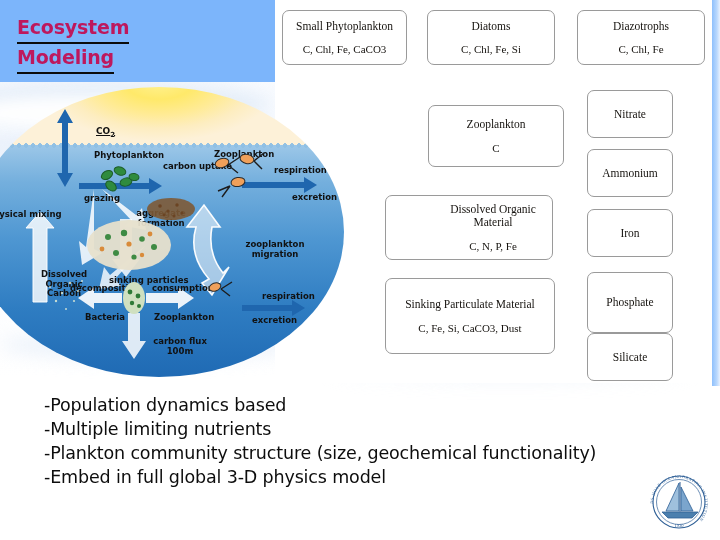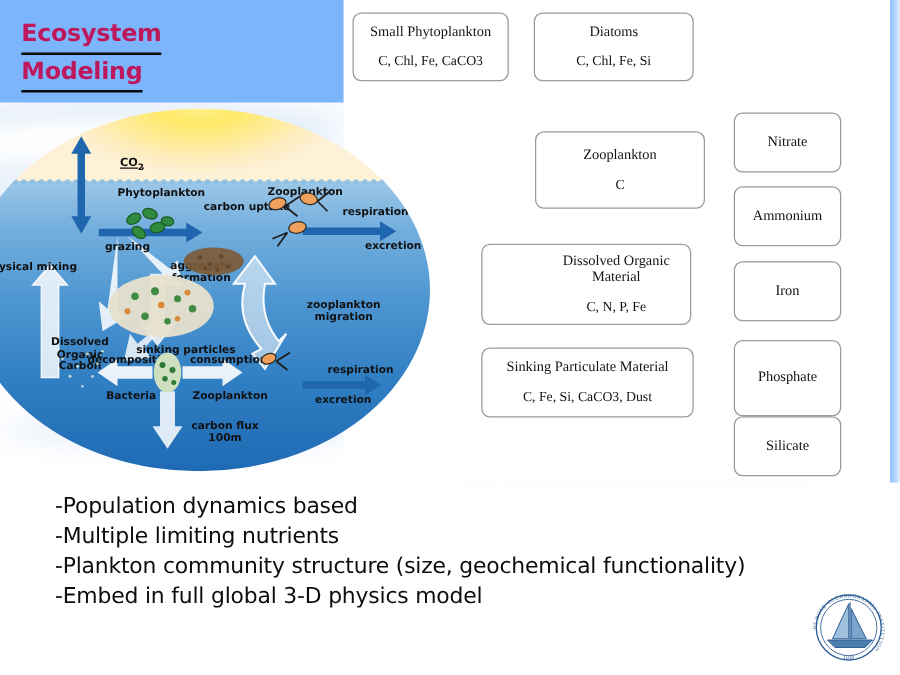--- a/index.html
+++ b/index.html
@@ -124,30 +124,34 @@
   </div>
 
   <div class="box" style="left:282px;top:10px;width:125px;height:55px;">
     <div class="ln1">Small Phytoplankton</div>
     <div class="ln2">C, Chl, Fe, CaCO3</div>
   </div>
   <div class="box" style="left:427px;top:10px;width:128px;height:55px;">
     <div class="ln1">Diatoms</div>
     <div class="ln2">C, Chl, Fe, Si</div>
   </div>
+  <div class="box" style="left:577px;top:10px;width:128px;height:55px;">
+    <div class="ln1">Diazotrophs</div>
+    <div class="ln2">C, Chl, Fe</div>
+  </div>
 
   <div class="box" style="left:428px;top:105px;width:136px;height:62px;">
     <div class="ln1">Zooplankton</div>
     <div class="ln2">C</div>
   </div>
   <div class="box" style="left:385px;top:195px;width:168px;height:65px;padding-left:48px;">
     <div class="ln1">Dissolved Organic Material</div>
     <div class="ln2">C, N, P, Fe</div>
   </div>
-  <div class="box" style="left:385px;top:278px;width:170px;height:56px;">
+  <div class="box" style="left:385px;top:278px;width:170px;height:76px;">
     <div class="ln1">Sinking Particulate Material</div>
     <div class="ln2">C, Fe, Si, CaCO3, Dust</div>
   </div>
 
   <div class="box single" style="left:587px;top:90px;width:86px;height:48px;">
     <div class="ln1 nutrient">Nitrate</div>
   </div>
   <div class="box single" style="left:587px;top:149px;width:86px;height:48px;">
     <div class="ln1 nutrient">Ammonium</div>
   </div>

